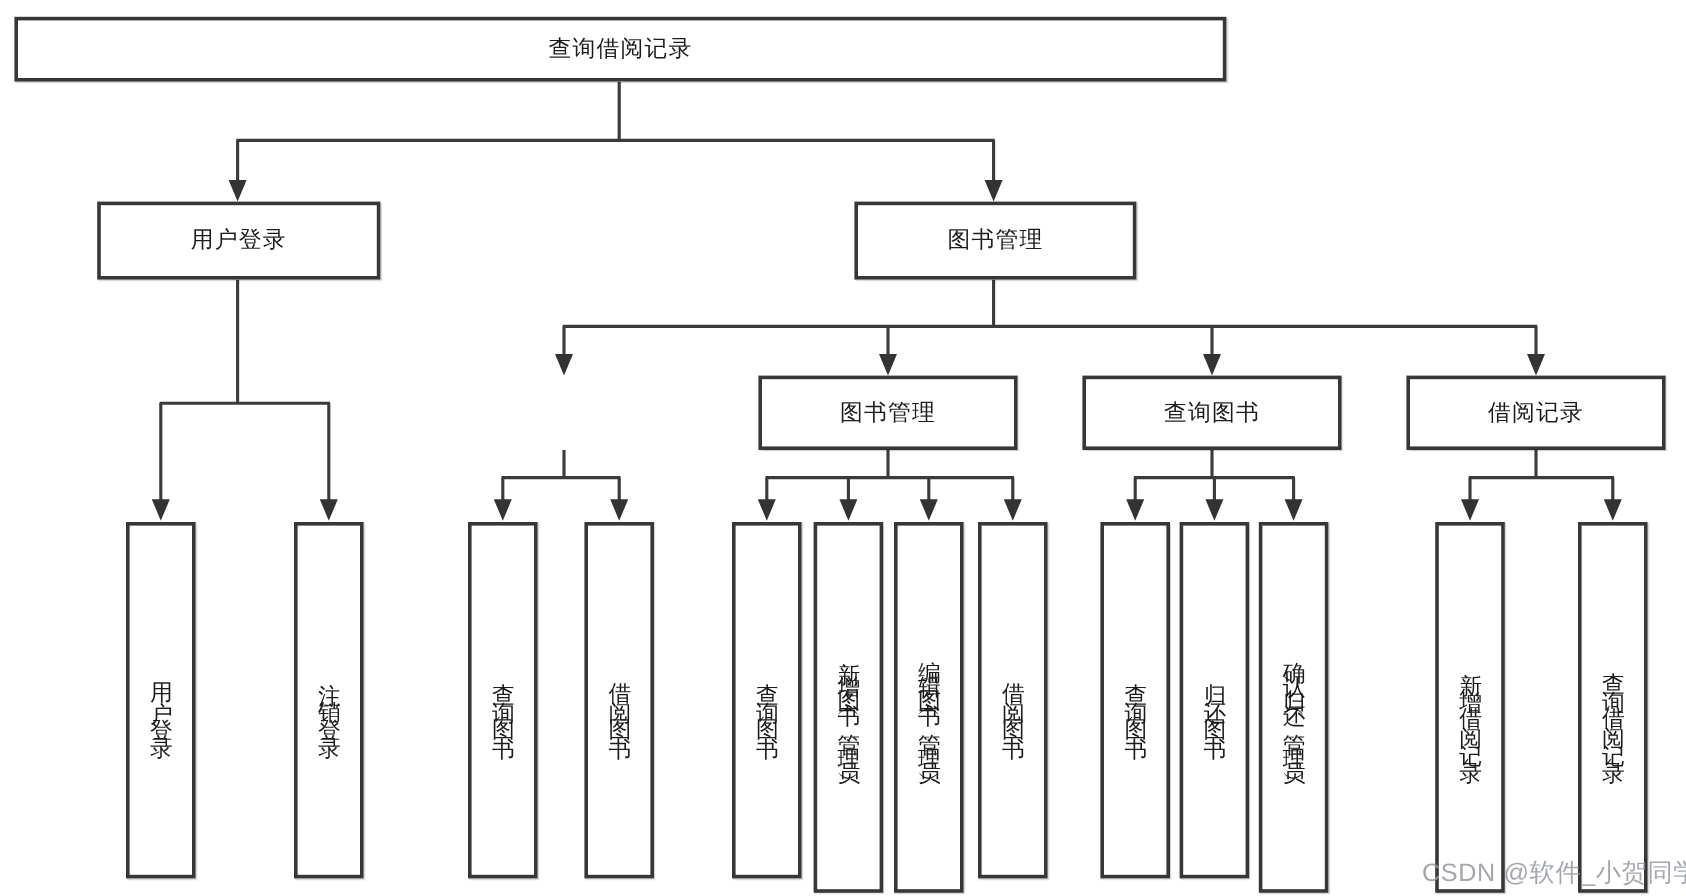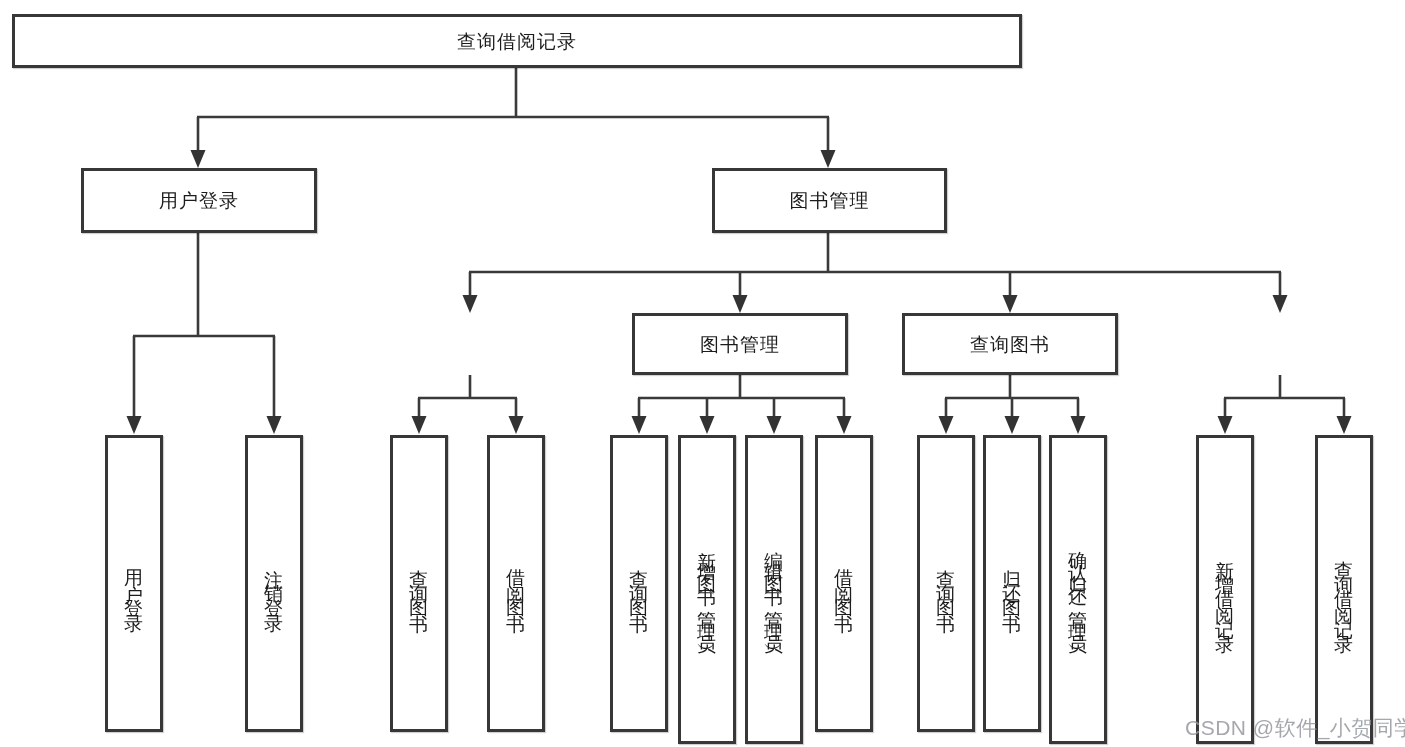--- a/index.html
+++ b/index.html
@@ -132,20 +132,23 @@
   <div class="box hbox" style="left:712px;top:168px;width:235px;height:65px">
     <span>图书管理</span>
   </div>
 
   <div class="box hbox" style="left:632px;top:313px;width:216px;height:62px">
     <span>图书管理</span>
   </div>
   <div class="box hbox" style="left:902px;top:313px;width:216px;height:62px">
     <span>查询图书</span>
   </div>
+  <div class="box hbox" style="left:1172px;top:313px;width:216px;height:62px">
+    <span>借阅记录</span>
+  </div>
 
   <div class="box vbox" style="left:105px;top:435px;width:58px;height:297px">
     <span>用户登录</span>
   </div>
   <div class="box vbox" style="left:245px;top:435px;width:58px;height:297px">
     <span>注销登录</span>
   </div>
 
   <div class="box vbox" style="left:390px;top:435px;width:58px;height:297px">
     <span>查询图书</span>

